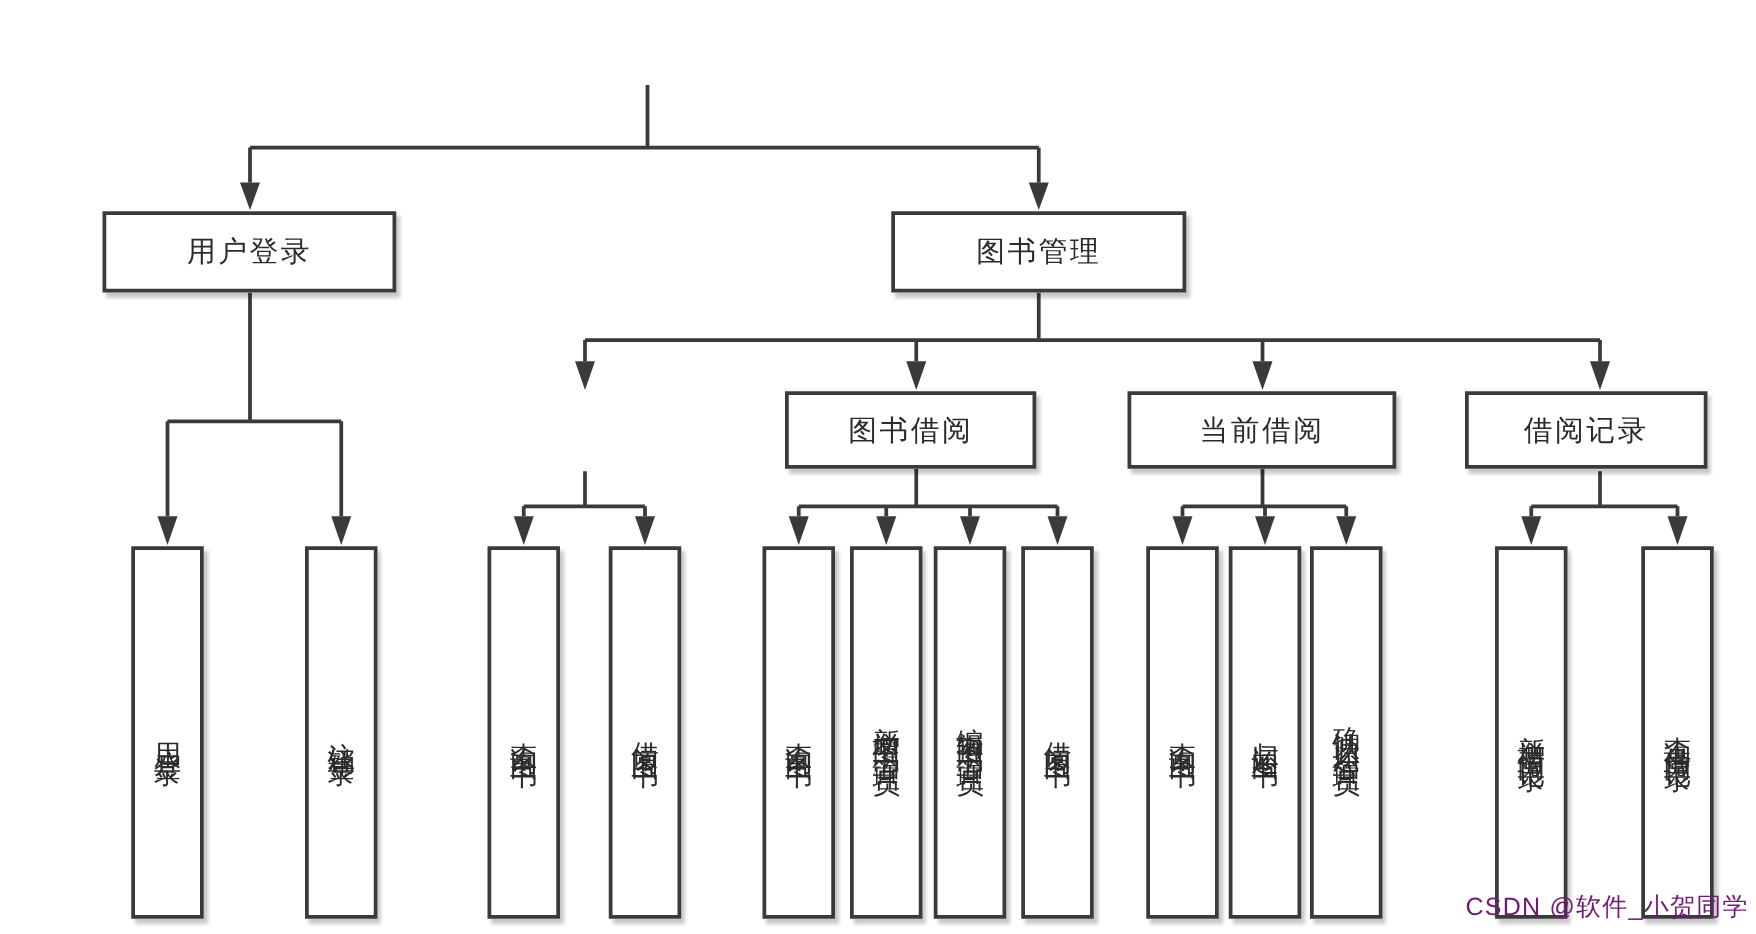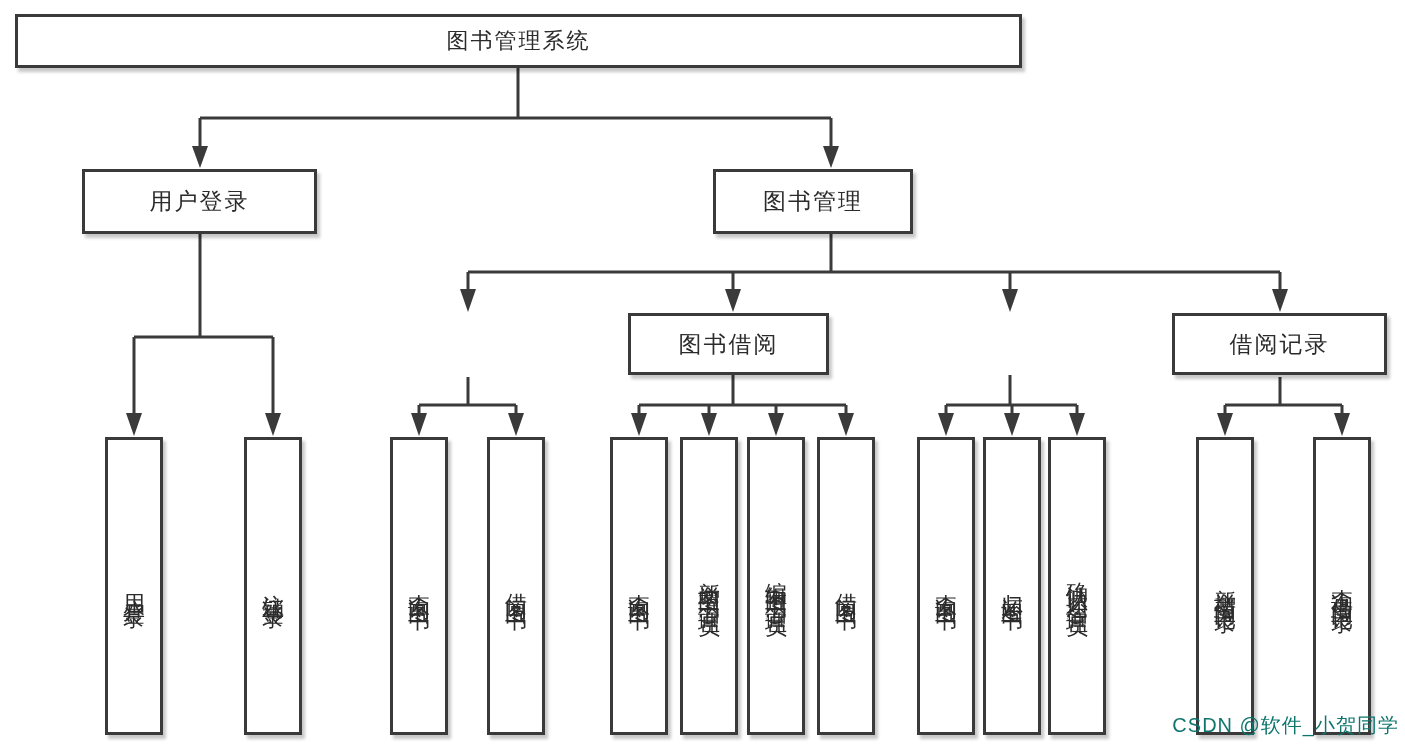--- a/index.html
+++ b/index.html
@@ -15,21 +15,21 @@
     box-shadow:3px 4px 3px rgba(0,0,0,0.22);
   }
   .node.h{font-size:23px;letter-spacing:2px;}
   .node.root{font-size:22px;letter-spacing:2px;}
   .leaf .vtext{
     writing-mode:vertical-rl;text-orientation:mixed;
     font-size:22px;letter-spacing:5px;line-height:1.1;white-space:nowrap;
   }
   .watermark{
     position:absolute;right:6px;top:712px;z-index:3;
-    font-size:20px;letter-spacing:1px;color:#0f766e;
+    font-size:20px;letter-spacing:1px;color:#701a75;
   }
 </style>
 </head>
 <body>
 
 <div class="stage">
 
   <svg class="wires" viewBox="0 0 1405 747" fill="none" stroke="#3a3a3a" stroke-width="3">
     <g>
       <path d="M518 68 V118 M200 118 H831 M200 118 V146 M831 118 V146"></path>
@@ -66,27 +66,27 @@
       <polygon points="1004,413 1020,413 1012,436" fill="#3a3a3a" stroke="none"></polygon>
       <polygon points="1069,413 1085,413 1077,436" fill="#3a3a3a" stroke="none"></polygon>
     </g>
     <g>
       <path d="M1280 377 V405 M1225 405 H1342 M1225 405 V413 M1342 405 V413"></path>
       <polygon points="1217,413 1233,413 1225,436" fill="#3a3a3a" stroke="none"></polygon>
       <polygon points="1334,413 1350,413 1342,436" fill="#3a3a3a" stroke="none"></polygon>
     </g>
   </svg>
 
-  <div class="node root" style="left:15px;top:14px;width:1007px;height:54px;">图书管理系统</div>
 
   <div class="node h" style="left:82px;top:169px;width:235px;height:65px;">用户登录</div>
-  <div class="node h" style="left:713px;top:169px;width:200px;height:65px;text-align:center;">图书管理</div>
+  <div class="node h" style="left:713px;top:169px;width:236px;height:65px;text-align:center;">图书管理</div>
 
   <div class="node h" style="left:628px;top:313px;width:201px;height:62px;">图书借阅</div>
-  <div class="node h" style="left:1172px;top:313px;width:215px;height:62px;">借阅记录</div>
+  <div class="node h" style="left:902px;top:313px;width:215px;height:62px;">当前借阅</div>
+  <div class="node h" style="left:1172px;top:313px;width:194px;height:62px;">借阅记录</div>
 
   <div class="node leaf" style="left:105px;top:437px;width:58px;height:298px;">
     <span class="vtext">用户登录</span>
   </div>
   <div class="node leaf" style="left:244px;top:437px;width:58px;height:298px;">
     <span class="vtext">注销登录</span>
   </div>
 
   <div class="node leaf" style="left:390px;top:437px;width:58px;height:298px;">
     <span class="vtext">查询图书</span>

